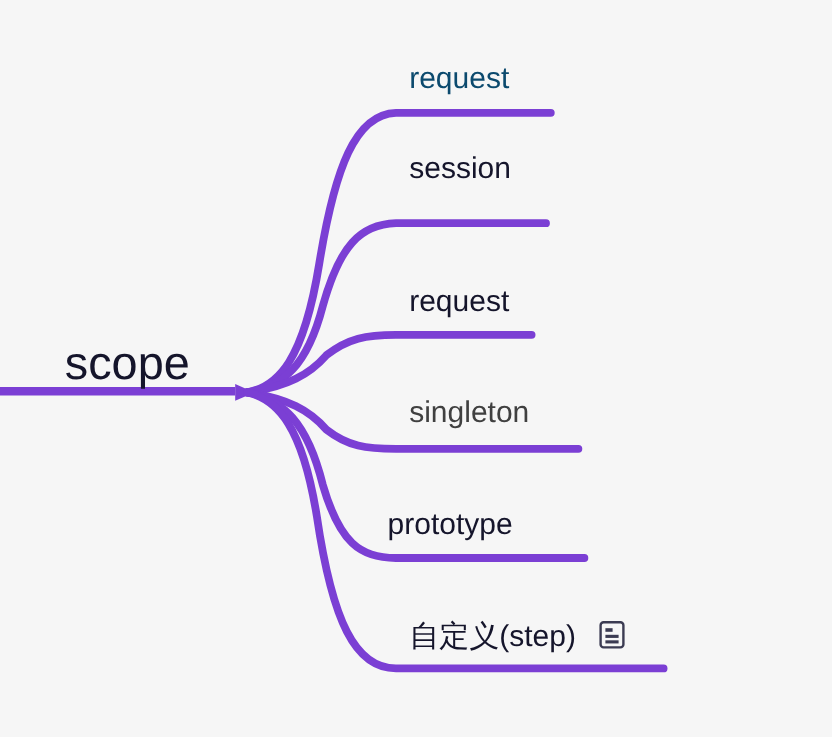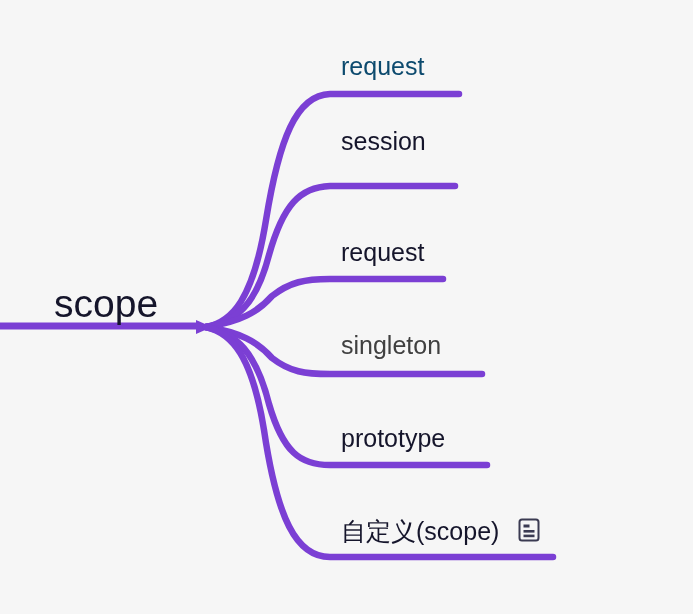--- a/index.html
+++ b/index.html
@@ -60,21 +60,21 @@
     margin-left: 10px;
     width: 26px;
     height: 26px;
     position: relative;
     top: -1px;
   }
   .lbl-request   { left: 341px; top: 52px;  }
   .lbl-session   { left: 341px; top: 127px; }
   .lbl-global    { left: 341px; top: 238px; }
   .lbl-singleton { left: 341px; top: 331px; }
-  .lbl-prototype { left: 341px; top: 424px; }
+  .lbl-prototype { left: 323px; top: 424px; }
   .lbl-custom    { left: 341px; top: 517px; }
 </style>
 </head>
 <body style="background: rgb(246, 246, 246);">
 
 <div id="mindmap">
 
   <svg class="canvas" viewBox="0 0 693 614" xmlns="http://www.w3.org/2000/svg">
 
     <path d="M0,326 L196,326" fill="none" stroke="#7b3fd4" stroke-width="7" stroke-linecap="butt"></path>
@@ -111,21 +111,21 @@
 
     <div class="node-label branch-label lbl-singleton" style="color: #404040;">
       <span class="txt">singleton</span>
     </div>
 
     <div class="node-label branch-label lbl-prototype" style="color: rgb(21, 21, 43);">
       <span class="txt">prototype</span>
     </div>
 
     <div class="node-label branch-label lbl-custom" style="color: rgb(21, 21, 43);">
-      <span class="txt">自定义(scope)</span>
+      <span class="txt">自定义(step)</span>
       <span class="note-icon">
         <svg viewBox="0 0 26 26" width="26" height="26" xmlns="http://www.w3.org/2000/svg">
           <rect x="3.5" y="2.5" width="19" height="21" rx="2.5" ry="2.5" fill="none" stroke="#3b3b52" stroke-width="2"></rect>
           <rect x="7.5" y="7.5" width="6" height="3" fill="#3b3b52"></rect>
           <rect x="7.5" y="13" width="11" height="2.6" fill="#3b3b52"></rect>
           <rect x="7.5" y="17.6" width="11" height="2.6" fill="#3b3b52"></rect>
         </svg>
       </span>
     </div>
 

